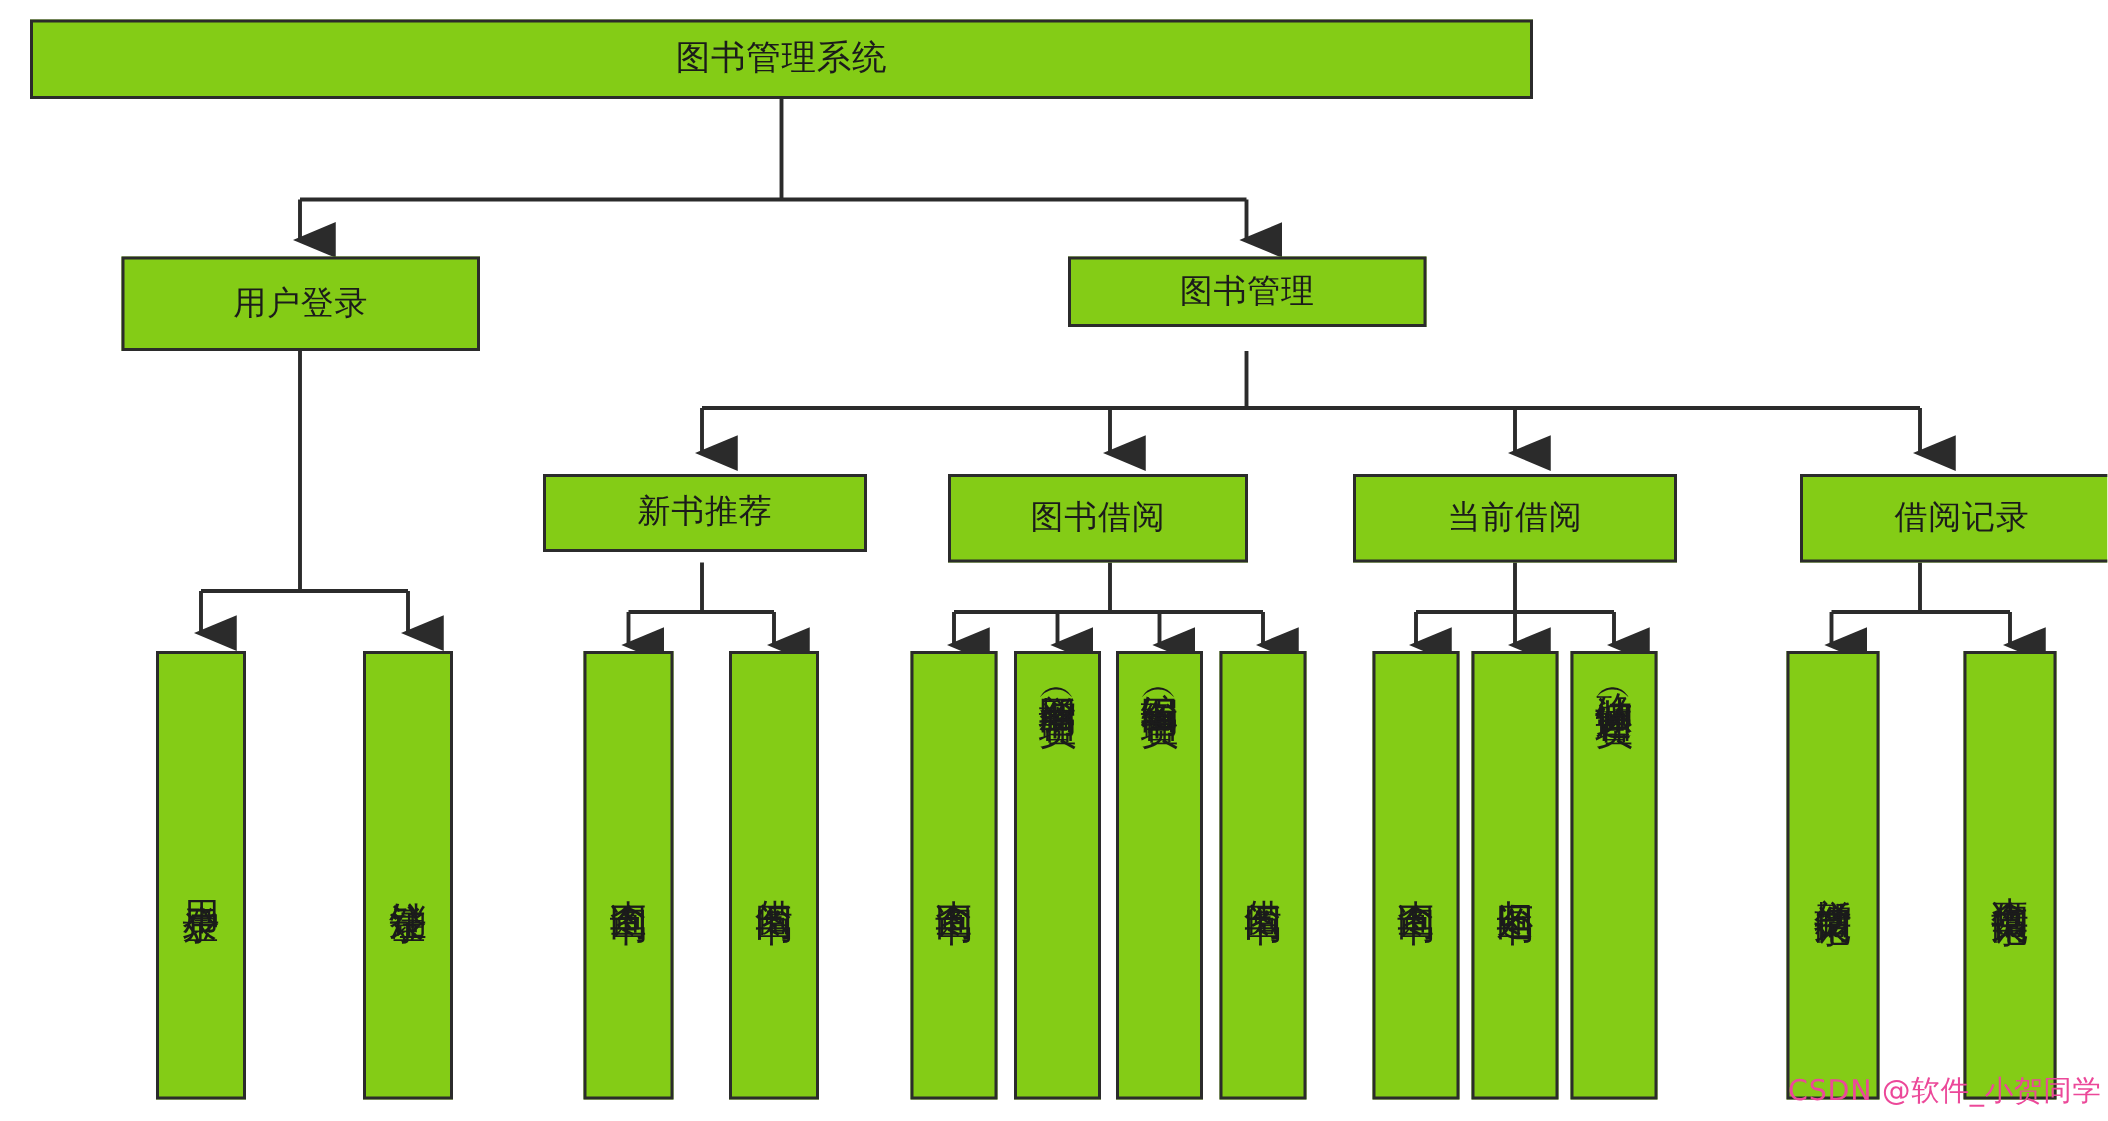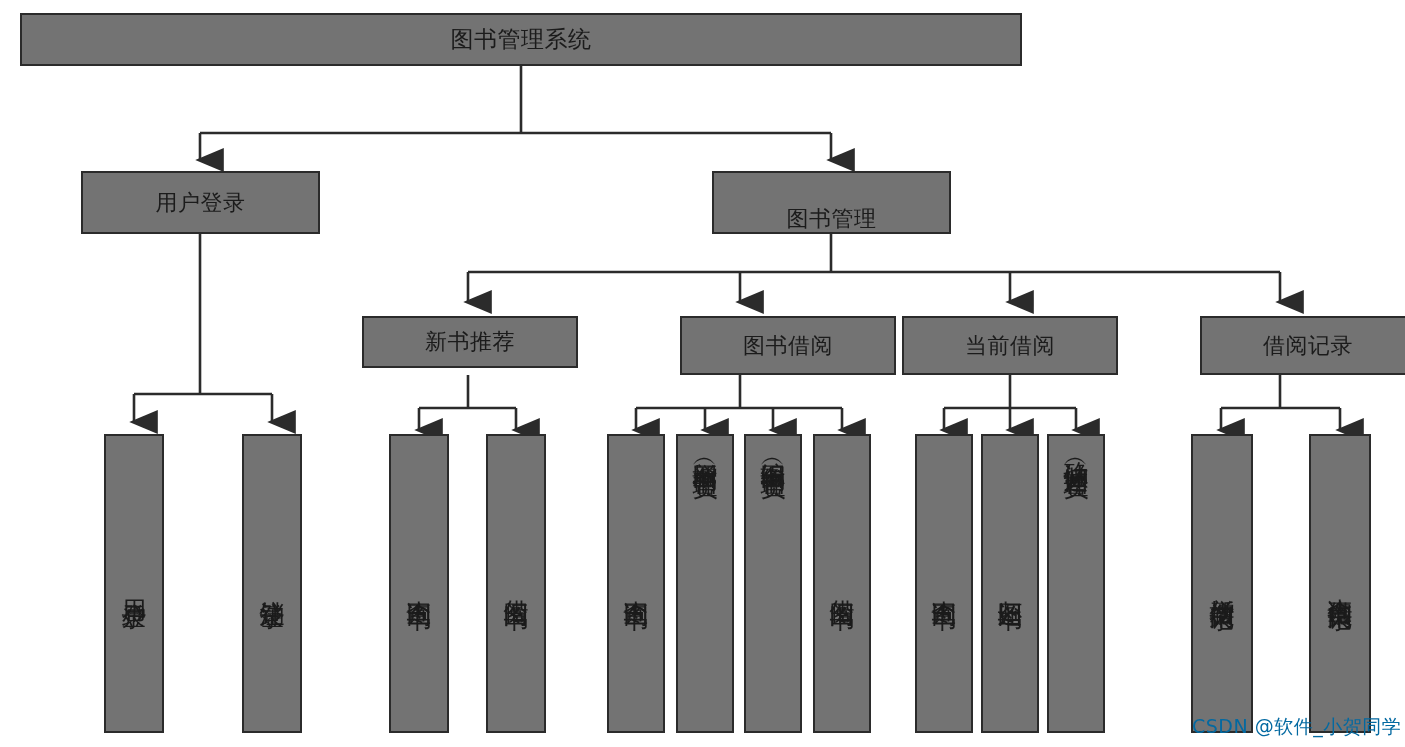--- a/index.html
+++ b/index.html
@@ -22,21 +22,21 @@
     position: absolute;
     left: 0;
     top: 0;
     width: 1405px;
     height: 747px;
     pointer-events: none;
   }
   .node {
     position: absolute;
     box-sizing: border-box;
-    background: #737373;
+    background: #84cc16;
     border: 2.5px solid #2b2b2b;
     display: flex;
     align-items: center;
     justify-content: center;
     z-index: 2;
   }
   .node .node-label {
     color: #1b1b1b;
     letter-spacing: 0.5px;
     white-space: nowrap;
@@ -61,21 +61,21 @@
     font-size: 25px;
     letter-spacing: 2px;
     line-height: 1;
     white-space: nowrap;
   }
   .node.vert.align-top {
     align-items: flex-start;
   }
   .watermark {
     position: absolute;
-    color: #0369a1;
+    color: #ec4899;
     font-size: 19px;
     letter-spacing: 0.5px;
     white-space: nowrap;
     z-index: 3;
     user-select: none;
   }
 </style>
 </head>
 <body>
 
@@ -133,29 +133,29 @@
   </svg>
 
   <div class="node horiz root" style="left:20px; top:13px; width:1002px; height:53px;">
     <span class="node-label">图书管理系统</span>
   </div>
 
   <div class="node horiz" style="left:81px; top:171px; width:239px; height:63px;">
     <span class="node-label">用户登录</span>
   </div>
 
-  <div class="node horiz" style="left:712px; top:171px; width:239px; height:63px;align-items:flex-end;">
+  <div class="node horiz" style="left:712px; top:171px; width:239px; height:47px;">
     <span class="node-label">图书管理</span>
   </div>
 
   <div class="node horiz" style="left:362px; top:316px; width:216px; height:52px;">
     <span class="node-label">新书推荐</span>
   </div>
 
-  <div class="node horiz" style="left:632px; top:316px; width:216px; height:59px;margin-left:48px;">
+  <div class="node horiz" style="left:632px; top:316px; width:200px; height:59px;">
     <span class="node-label">图书借阅</span>
   </div>
 
   <div class="node horiz" style="left:902px; top:316px; width:216px; height:59px;align-items:center;">
     <span class="node-label">当前借阅</span>
   </div>
 
   <div class="node horiz" style="left:1172px; top:316px; width:216px; height:59px;margin-left:28px;">
     <span class="node-label">借阅记录</span>
   </div>

